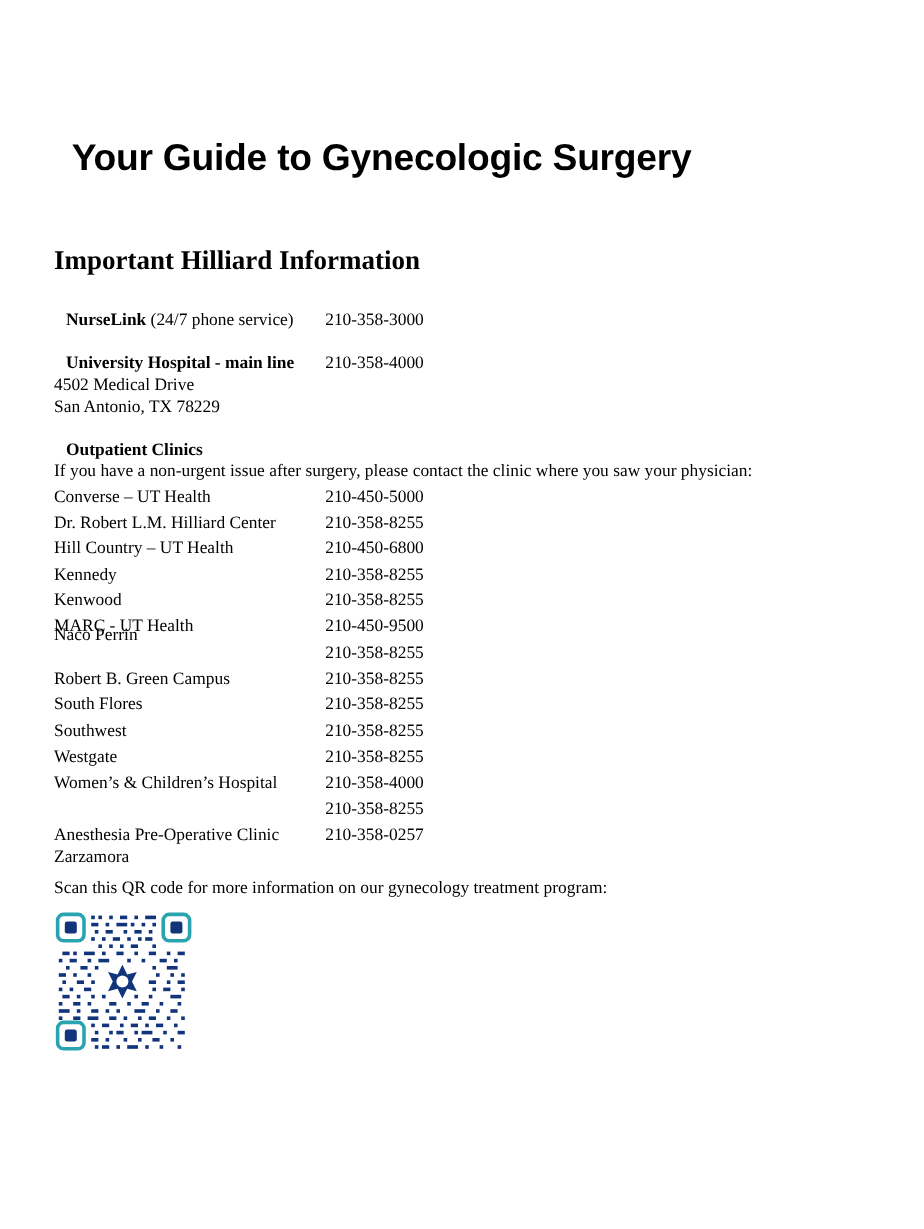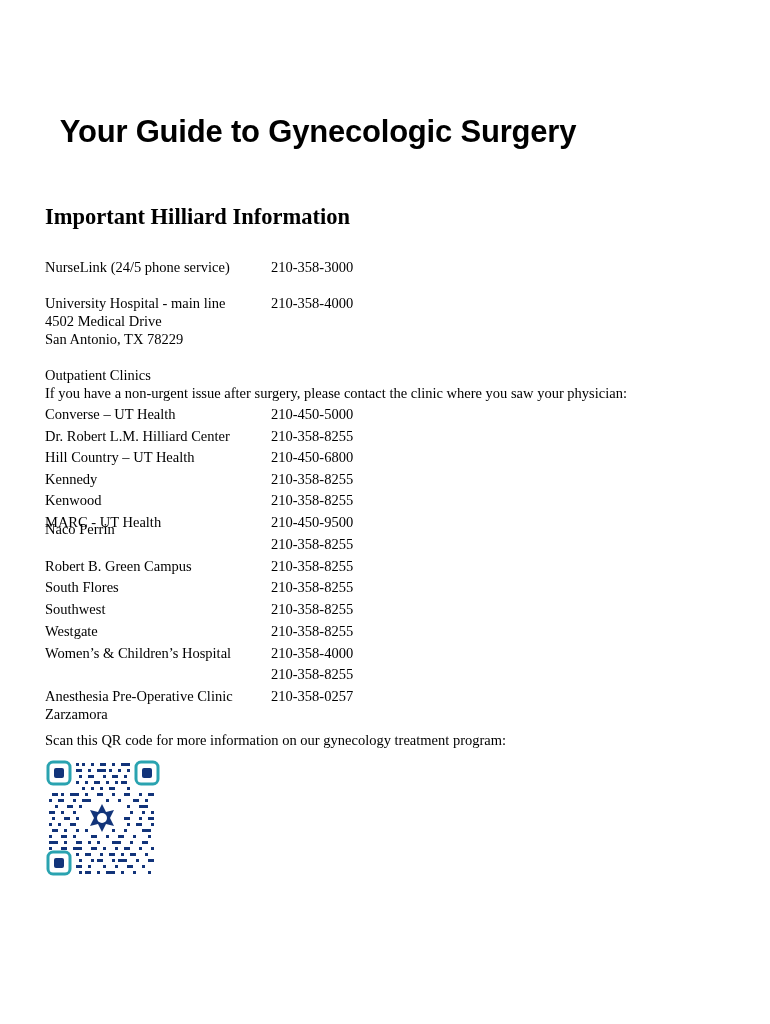--- a/index.html
+++ b/index.html
@@ -5,31 +5,31 @@
     html, body { margin: 0; padding: 0; background: #ffffff; }
     body { width: 770px; height: 1024px; position: relative; overflow: hidden; color: #000; }
     .title {
       position: absolute; left: 0; width: 636px; top: 114px; text-align: center;
       font-family: "Liberation Sans", sans-serif; font-weight: bold; font-size: 31px; letter-spacing: -0.2px;
     }
     .serif { font-family: "Liberation Serif", serif; }
     .h2 { position: absolute; left: 45px; top: 204px; font-size: 22.5px; font-weight: bold; }
     .row { position: absolute; left: 45px; font-size: 14.5px; line-height: 18px; white-space: nowrap; }
     .phone { position: absolute; left: 271px; font-size: 14.5px; line-height: 18px; white-space: nowrap; }
-    b { font-weight: normal; }
+    b { font-weight: bold; margin-left: 10px; }
     .qr { position: absolute; left: 46px; top: 760px; width: 114px; height: 118px; }
   </style>
 </head>
 <body>
 
 <div class="title">Your Guide to Gynecologic Surgery</div>
 
 <div class="h2 serif">Important Hilliard Information</div>
 
-<div class="row serif" style="top:258px;"><b>NurseLink</b><span> (24/5 phone service)</span></div>
+<div class="row serif" style="top:258px;"><b>NurseLink</b><span> (24/7 phone service)</span></div>
 <div class="phone serif" style="top:258px;">210-358-3000</div>
 
 <div class="row serif" style="top:294px;"><b>University Hospital - main line</b></div>
 <div class="phone serif" style="top:294px;">210-358-4000</div>
 <div class="row serif" style="top:312px;">4502 Medical Drive</div>
 <div class="row serif" style="top:330px;">San Antonio, TX 78229</div>
 
 <div class="row serif" style="top:366px;"><b>Outpatient Clinics</b></div>
 <div class="row serif" style="top:384px;">If you have a non-urgent issue after surgery, please contact the clinic where you saw your physician:</div>
 

